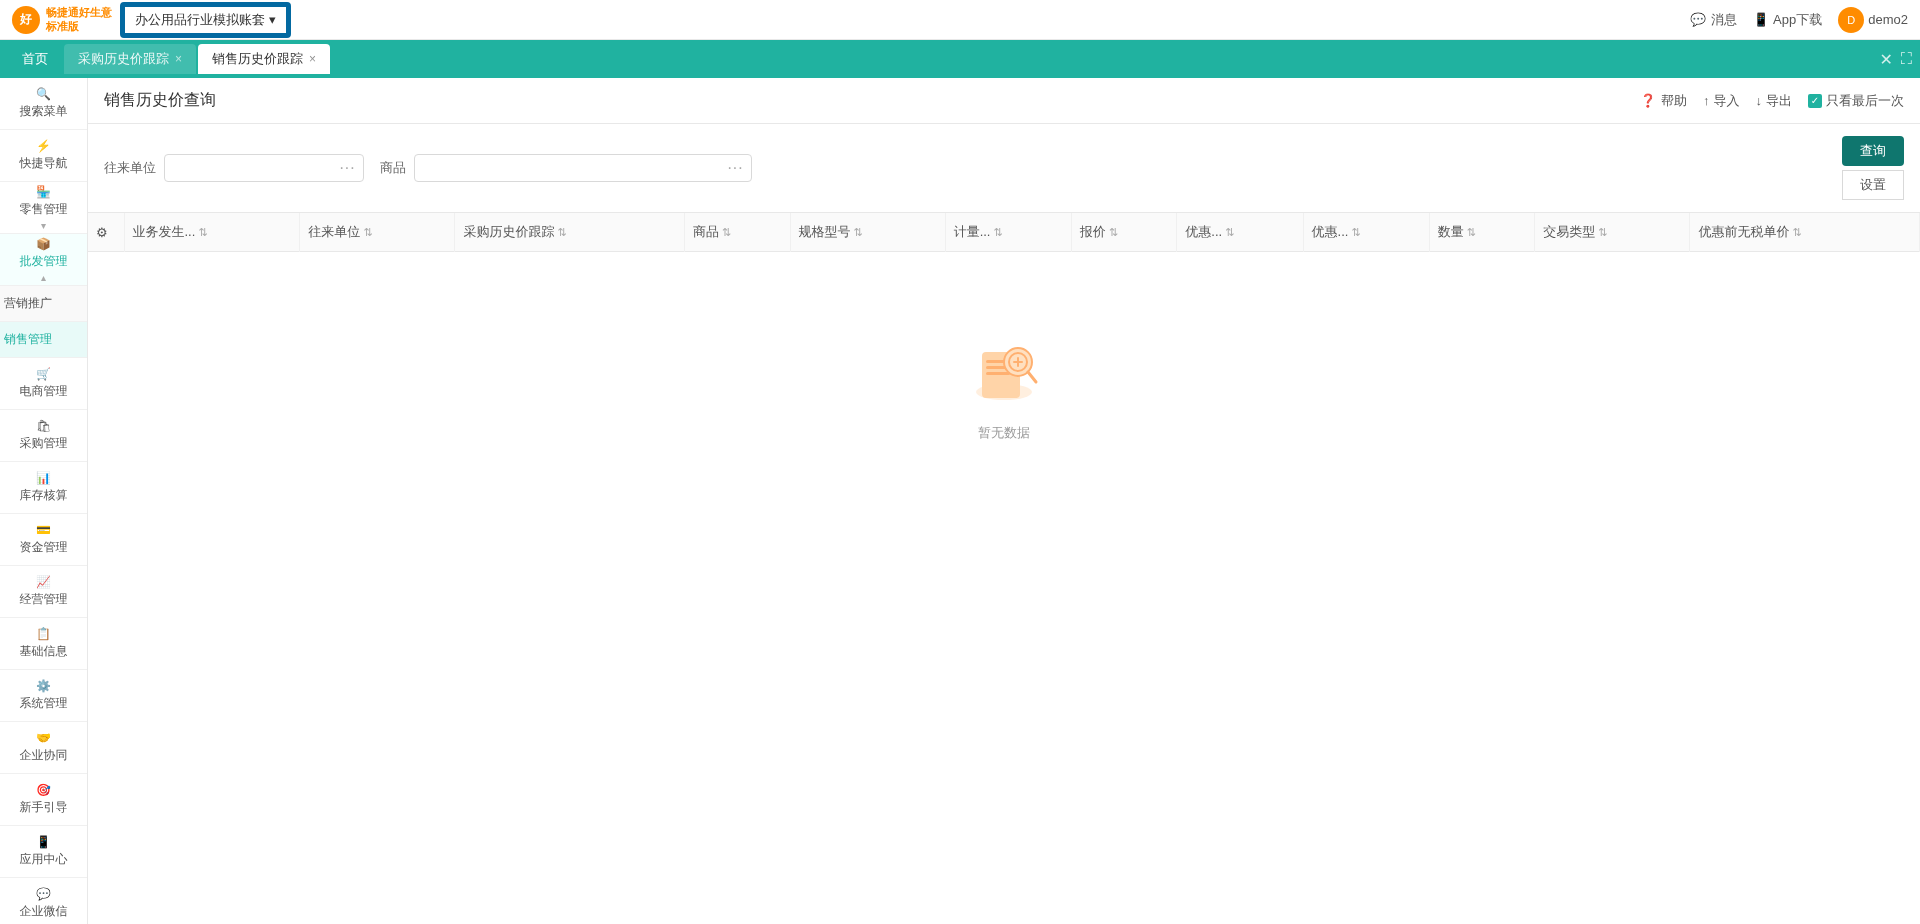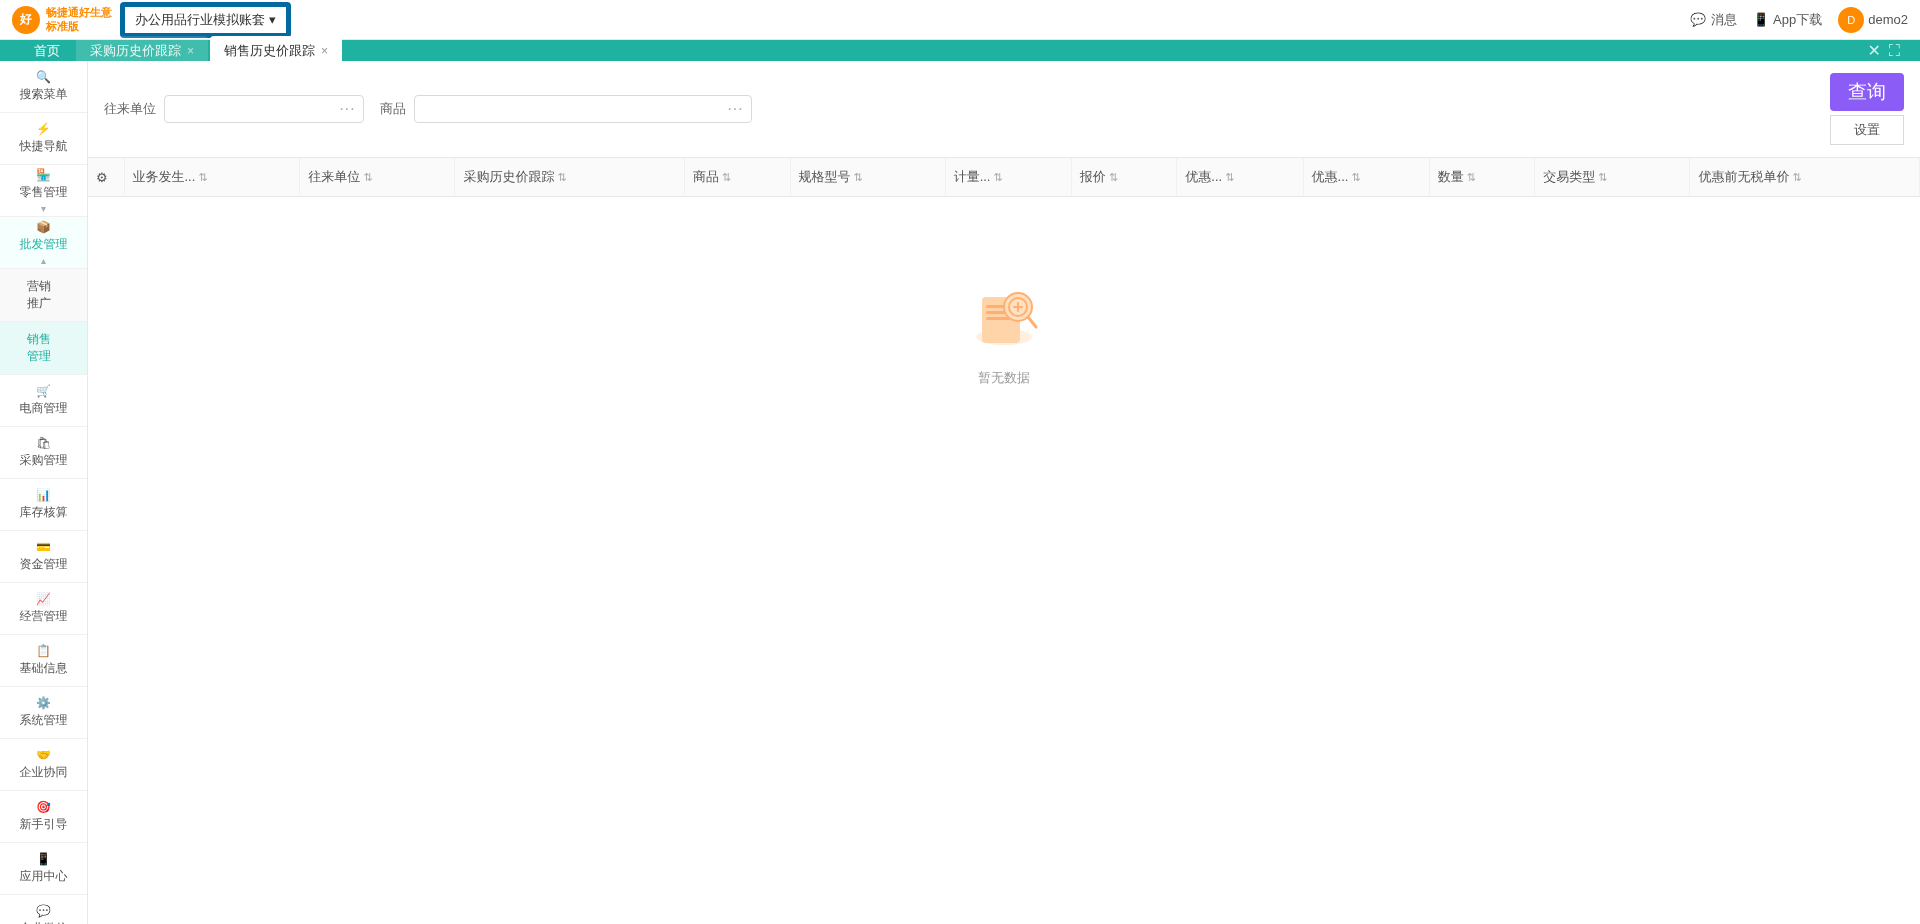--- a/index.html
+++ b/index.html
@@ -21,24 +21,24 @@
     .logo-circle { width: 28px; height: 28px; background: #ff8c00; border-radius: 50%; display: flex; align-items: center; justify-content: center; color: white; font-size: 12px; font-weight: bold; }
     .logo-text { font-size: 11px; color: #ff8c00; line-height: 1.2; font-weight: bold; }
     .dropdown-selector { display: flex; align-items: center; gap: 4px; padding: 4px 10px; border: 5px solid #0369a1; border-radius: 4px; cursor: pointer; color: #333; font-size: 13px; }
     .topbar-right { display: flex; align-items: center; gap: 16px; color: #555; font-size: 13px; }
     .topbar-right-item { display: flex; align-items: center; gap: 4px; cursor: pointer; }
     .avatar { width: 26px; height: 26px; border-radius: 50%; background: #ff8c00; color: white; display: flex; align-items: center; justify-content: center; font-size: 11px; }
 
     
     .tabbar {
       background: #20b2a0;
-      height: 21px;
-      display: flex;
-      align-items: center;
-      padding: 0 20px;
+      height: 38px;
+      display: flex;
+      align-items: center;
+      padding: 0 8px;
       flex-shrink: 0;
       gap: 2px;
     }
     .tab {
       display: flex;
       align-items: center;
       gap: 6px;
       padding: 6px 14px;
       border-radius: 4px 4px 0 0;
       cursor: pointer;
@@ -87,21 +87,21 @@
       gap: 2px;
       border-bottom: 1px solid #f0f0f0;
       min-height: 52px;
     }
     .sidebar-item.expanded { background: #f5fffe; color: #20b2a0; }
     .sidebar-item .si-label { font-size: 12px; }
     .sidebar-item .si-arrow { font-size: 10px; color: #aaa; }
     .sidebar-sub { background: #f9f9f9; }
     .sidebar-sub-item {
       display: flex;
-      padding: 9px 27px;
+      padding: 9px 4px;
       cursor: pointer;
       color: #555;
       font-size: 12px;
       border-bottom: 1px solid #f0f0f0;
     }
     .sidebar-sub-item.active { color: #20b2a0; background: #e8faf8; }
 
     
     .content-area {
       flex: 1;
@@ -151,27 +151,27 @@
       border-radius: 4px;
       padding: 4px 8px;
       min-width: 200px;
       background: white;
       cursor: pointer;
       gap: 4px;
     }
     .filter-input input { border: none; outline: none; font-size: 13px; color: #333; flex: 1; width: 100%; }
     .filter-dots { color: #aaa; font-size: 16px; cursor: pointer; }
     .btn-query {
-      background: #8b5cf6;
+      background: #0f766e;
       color: white;
       border: none;
       padding: 6px 18px;
       border-radius: 4px;
       cursor: pointer;
-      font-size: 19px;
+      font-size: 13px;
     }
     .btn-setting {
       background: white;
       color: #555;
       border: 1px solid #d9d9d9;
       padding: 5px 14px;
       border-radius: 0;
       cursor: pointer;
       font-size: 13px;
     }
@@ -345,20 +345,41 @@
     </div>
     <div class="sidebar-item">
       <span>💬</span>
       <span class="si-label">企业微信</span>
     </div>
 
   </div>
 
   <div class="content-area">
 
+    <div class="page-header">
+      <h2 class="page-title">销售历史价查询</h2>
+      <div class="page-header-actions">
+        <span>
+          <span>❓</span>
+          <span>帮助</span>
+        </span>
+        <span>
+          <span>↑</span>
+          <span>导入</span>
+        </span>
+        <span>
+          <span>↓</span>
+          <span>导出</span>
+        </span>
+        <label class="checkbox-label">
+          <div class="checkbox-box"></div>
+          <span>只看最后一次</span>
+        </label>
+      </div>
+    </div>
 
     <div class="filter-bar">
 
       <div class="filter-group">
         <span class="filter-label">往来单位</span>
         <div class="filter-input">
           <input type="text" style="width: 150px;">
           <span class="filter-dots">···</span>
         </div>
       </div>

